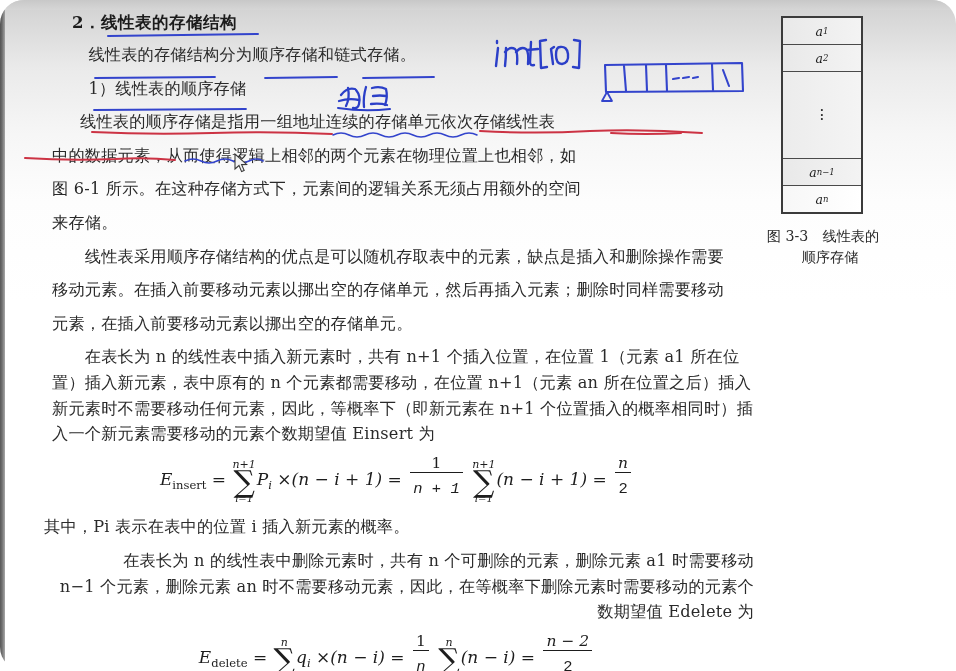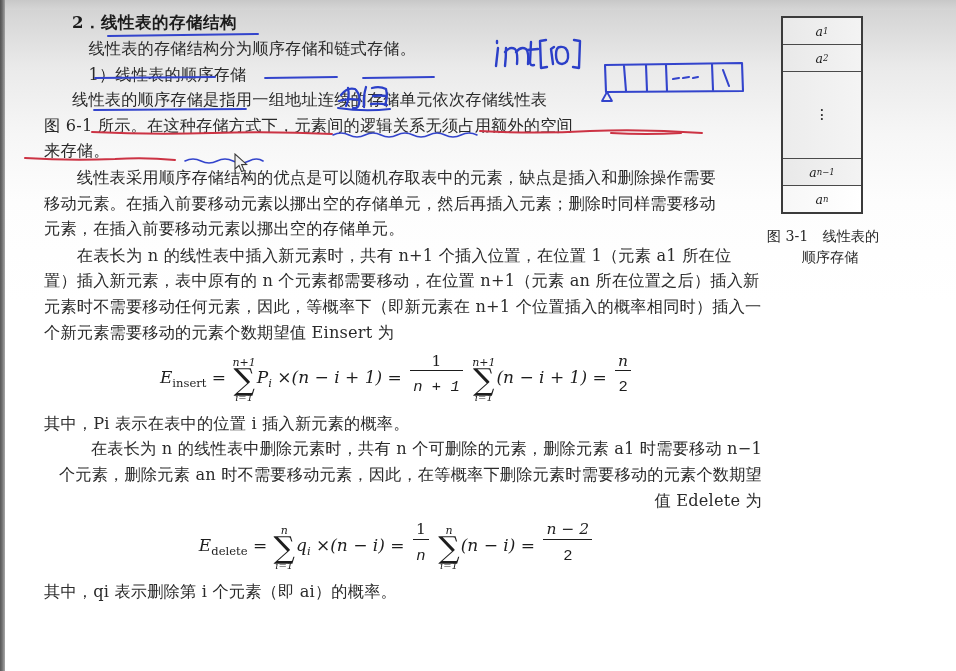--- a/index.html
+++ b/index.html
@@ -14,20 +14,21 @@
     font-family: "DejaVu Serif", "Liberation Serif", serif;
   }
 
   
   #page {
     position: relative;
     width: 956px;
     height: 671px;
     background: linear-gradient(to bottom, #cfcfcf 0%, #d8d8d8 3%, #eaeaea 10%, #f6f6f6 20%, #fdfdfd 30%, #ffffff 45%, #ffffff 100%);
     overflow: hidden;
+    border-radius: 24px;
   }
   #left-edge {
     position: absolute;
     left: 0; top: 0;
     width: 5px; height: 671px;
     background: linear-gradient(to right, #3a3a3a 0%, #555 40%, #9a9a9a 100%);
     opacity: .85;
   }
   #top-band {
     position: absolute;
@@ -48,21 +49,21 @@
     font-weight: bold;
     color: #1b1b1b;
     margin: 4px 0 2px 50px;
     letter-spacing: .5px;
     position: relative;
   }
   .para {
     font-size: 16.2px;
     color: #2a2a2a;
     line-height: 25.6px;
-    margin: 0;
+    margin: 8px;
     letter-spacing: .2px;
     white-space: pre-wrap;
     position: relative;
   }
   .blk { position: relative; }
 
   .formula {
     text-align: center;
     font-size: 17px;
     color: #1d1d1d;
@@ -162,20 +163,21 @@
     <div class="heading">2．线性表的存储结构</div>
 
     <div class="para" style="margin-left:50px;">　线性表的存储结构分为顺序存储和链式存储。</div>
 
     <div class="para" style="margin-left:50px;">　1）线性表的顺序存储</div>
 
     <div class="blk" style="margin-left:50px;">
       <div class="para">线性表的顺序存储是指用一组地址连续的存储单元依次存储线性表</div>
     </div>
     <div class="blk" style="margin-left:22px;">
+      <div class="para">中的数据元素，从而使得逻辑上相邻的两个元素在物理位置上也相邻，如</div>
       <div class="para">图 6-1 所示。在这种存储方式下，元素间的逻辑关系无须占用额外的空间</div>
       <div class="para">来存储。</div>
     </div>
 
     <div class="blk" style="margin-left:22px; margin-top:1px;">
       <div class="para">　　线性表采用顺序存储结构的优点是可以随机存取表中的元素，缺点是插入和删除操作需要</div>
       <div class="para">移动元素。在插入前要移动元素以挪出空的存储单元，然后再插入元素；删除时同样需要移动</div>
       <div class="para">元素，在插入前要移动元素以挪出空的存储单元。</div>
     </div>
 
@@ -265,21 +267,21 @@
       <div class="fig-cell">
         <span class="mi">a</span>
           <span class="sub">n−1</span>
       </div>
       <div class="fig-cell last">
         <span class="mi">a</span>
           <span class="sub">n</span>
       </div>
     </div>
     <div id="fig-caption">
-      <span>图 3-1　线性表的</span>
+      <span>图 3-3　线性表的</span>
       <span class="l2">顺序存储</span>
     </div>
   </div>
 
   <svg id="ink" viewBox="0 0 956 671">
     <g fill="none" stroke-linecap="round" stroke-linejoin="round">
 
       <path d="M108 36 L258 34" stroke="#3344cc" stroke-width="2"></path>
 
       <path d="M95 78 L215 77" stroke="#3344cc" stroke-width="1.8"></path>

